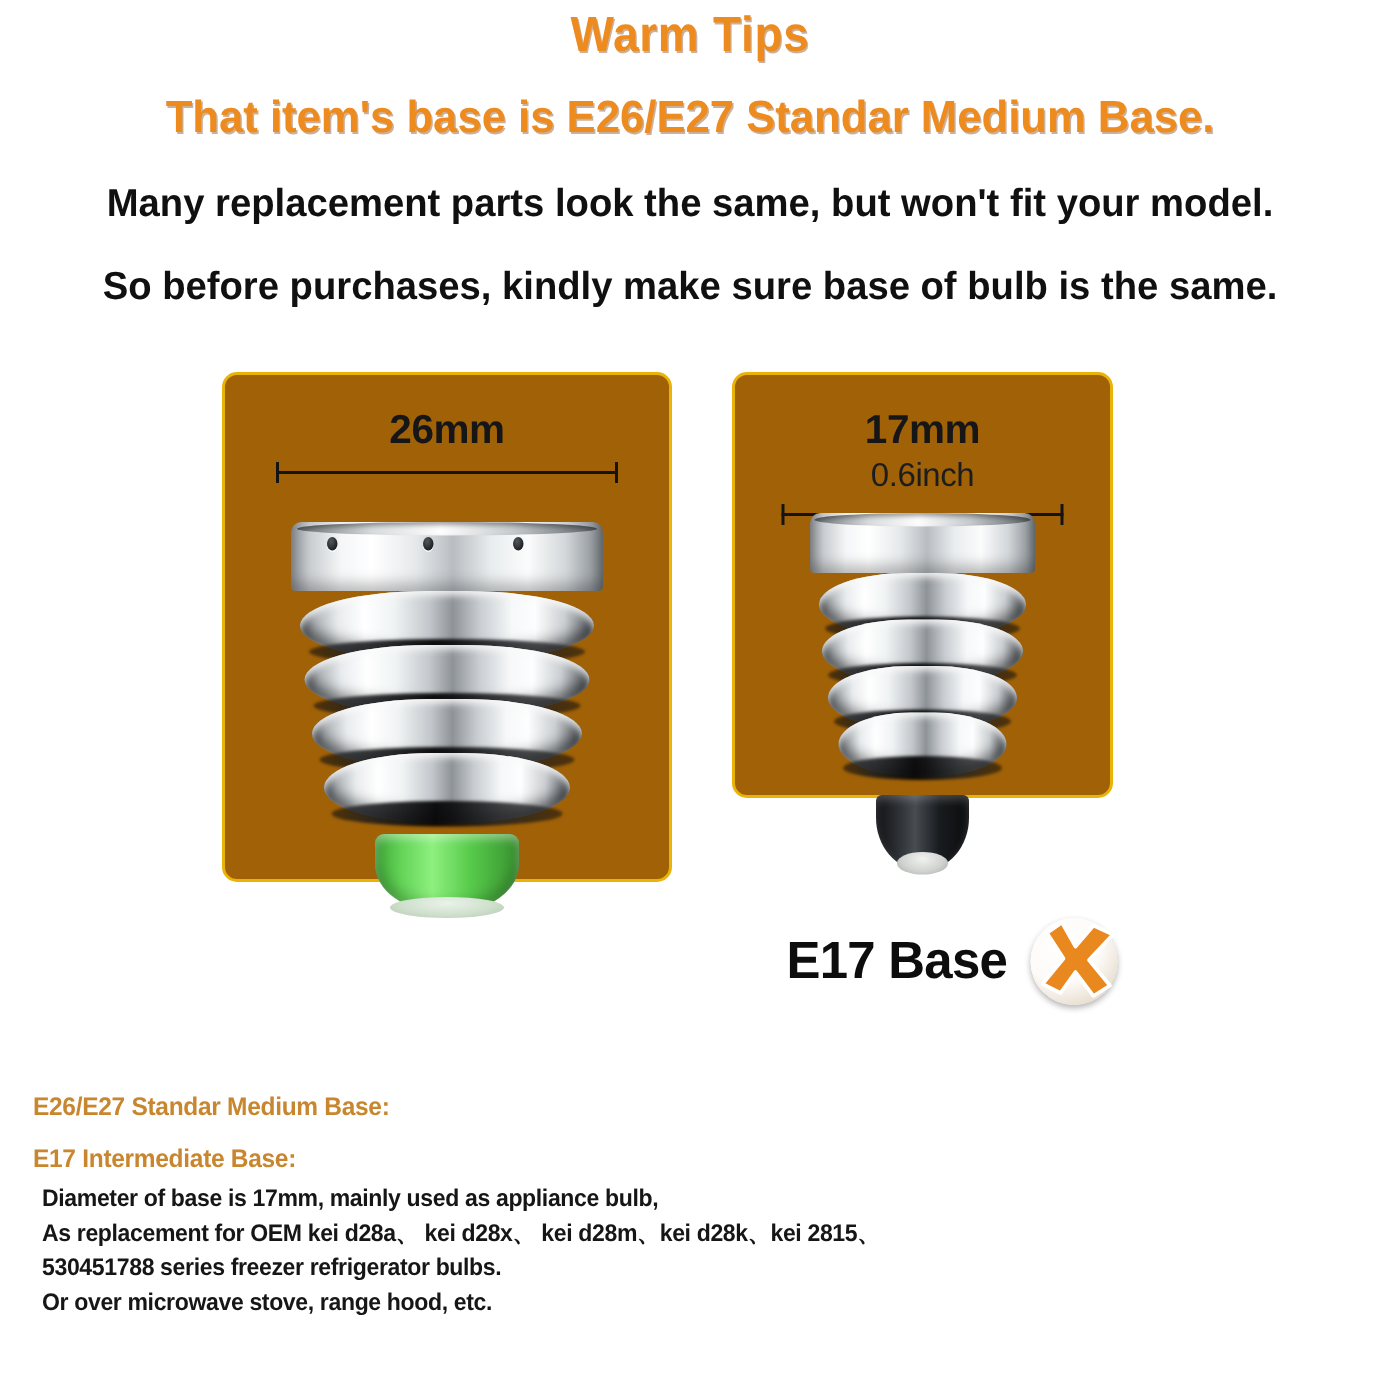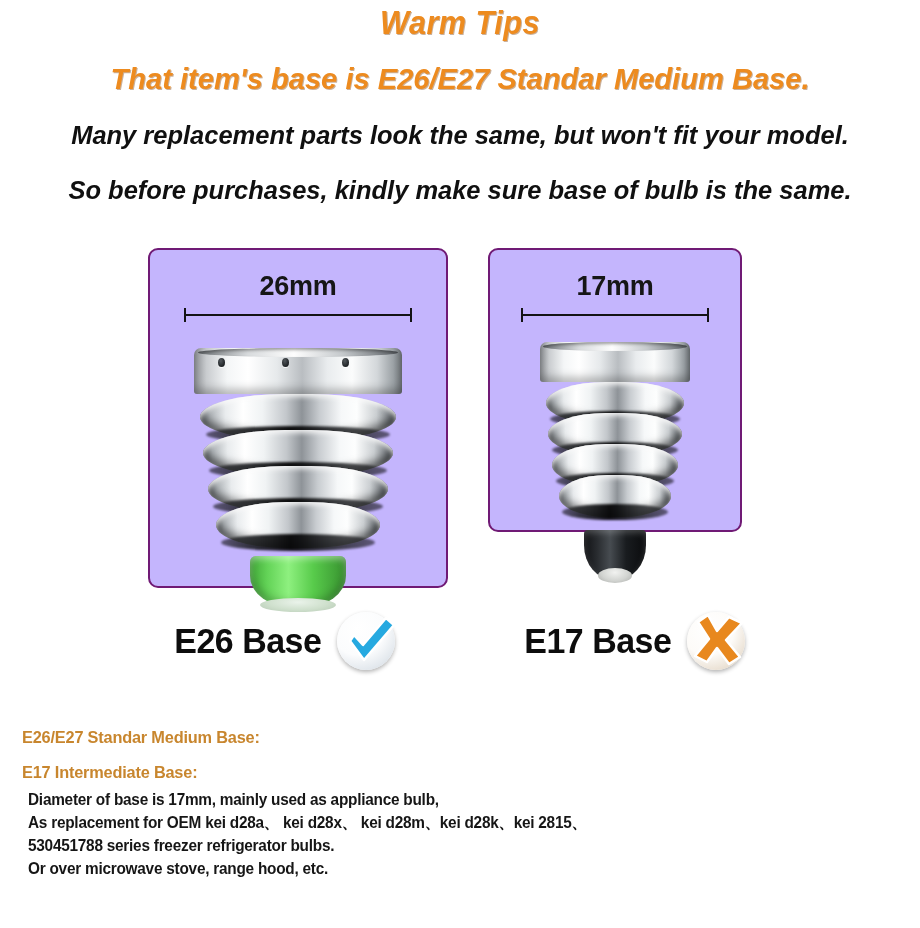--- a/index.html
+++ b/index.html
@@ -14,21 +14,20 @@
     font-family: "Liberation Sans", sans-serif;
     overflow: hidden;
   }
 
   
   .hdr-wrap {
     position: absolute;
     left: 0;
     top: 0;
     width: 920px;
-    font-style: italic;
   }
   .title-main {
     text-align: center;
     font-size: 33px;
     font-weight: bold;
     color: #ED8B1F;
     letter-spacing: 0.5px;
     margin-top: 4px;
     text-shadow: 1px 1px 0 rgba(120,60,10,.40);
     transform: scaleX(0.93);
@@ -57,23 +56,23 @@
   
   .panels {
     position: absolute;
     left: 0;
     top: 248px;
     width: 920px;
     height: 350px;
   }
   .panel {
     position: absolute;
-    border: 2px solid #701a75;
+    border: 2px solid #eab308;
     border-radius: 10px;
-    background: #c4b5fd;
+    background: #a16207;
     box-sizing: border-box;
   }
   .panel-e26 { left: 148px; top: 0px;  width: 300px; height: 340px; }
   .panel-e17 { left: 488px; top: 0px;  width: 254px; height: 284px; }
 
   .mm {
     text-align: center;
     font-size: 27px;
     font-weight: bold;
     color: #161616;
@@ -318,20 +317,21 @@
         <div class="thread" style="top:36px;  height:46px; left:3px;  right:3px;"></div>
         <div class="thread" style="top:72px;  height:46px; left:8px;  right:8px;"></div>
         <div class="thread" style="top:108px; height:46px; left:16px; right:16px;"></div>
       </div>
       <div class="tip tip-26"></div>
     </div>
   </div>
 
   <div class="panel panel-e17">
     <div class="mm">17mm</div>
+    <div class="inch">0.6inch</div>
     <div class="dimbar dimbar-17">
       <div class="cap l"></div>
       <div class="rule"></div>
       <div class="cap r"></div>
     </div>
     <div class="bulb bulb-17">
       <div class="skirt skirt-17">
         <div class="rim-shadow"></div>
       </div>
       <div class="threads threads-17">
@@ -340,29 +340,20 @@
         <div class="thread" style="top:62px;  height:42px; left:6px;  right:6px;"></div>
         <div class="thread" style="top:93px;  height:42px; left:13px; right:13px;"></div>
       </div>
       <div class="tip tip-17"></div>
     </div>
   </div>
 </div>
 
 <div class="labels">
 
-  <div class="lbl-group lbl-e26">
-    <div class="lbl-text">E26 Base</div>
-    <div class="badge">
-      <div class="disc"></div>
-      <svg width="66" height="62" viewBox="0 0 66 62">
-        <path d="M16 31 L20 25 L29 35 L52 8 L60 15 L30 50 Z" fill="#26A9E0" stroke="#ffffff" stroke-width="2.5" stroke-linejoin="round"></path>
-      </svg>
-    </div>
-  </div>
 
   <div class="lbl-group lbl-e17">
     <div class="lbl-text">E17 Base</div>
     <div class="badge">
       <div class="disc warm"></div>
       <svg width="66" height="62" viewBox="0 0 66 62">
         <path d="M14 12 L24 5 L33 21 L45 7 L58 13 L42 30 L56 47 L45 54 L33 38 L23 52 L11 46 L25 29 Z" fill="#E8881E" stroke="#ffffff" stroke-width="2.5" stroke-linejoin="round"></path>
       </svg>
     </div>
   </div>

